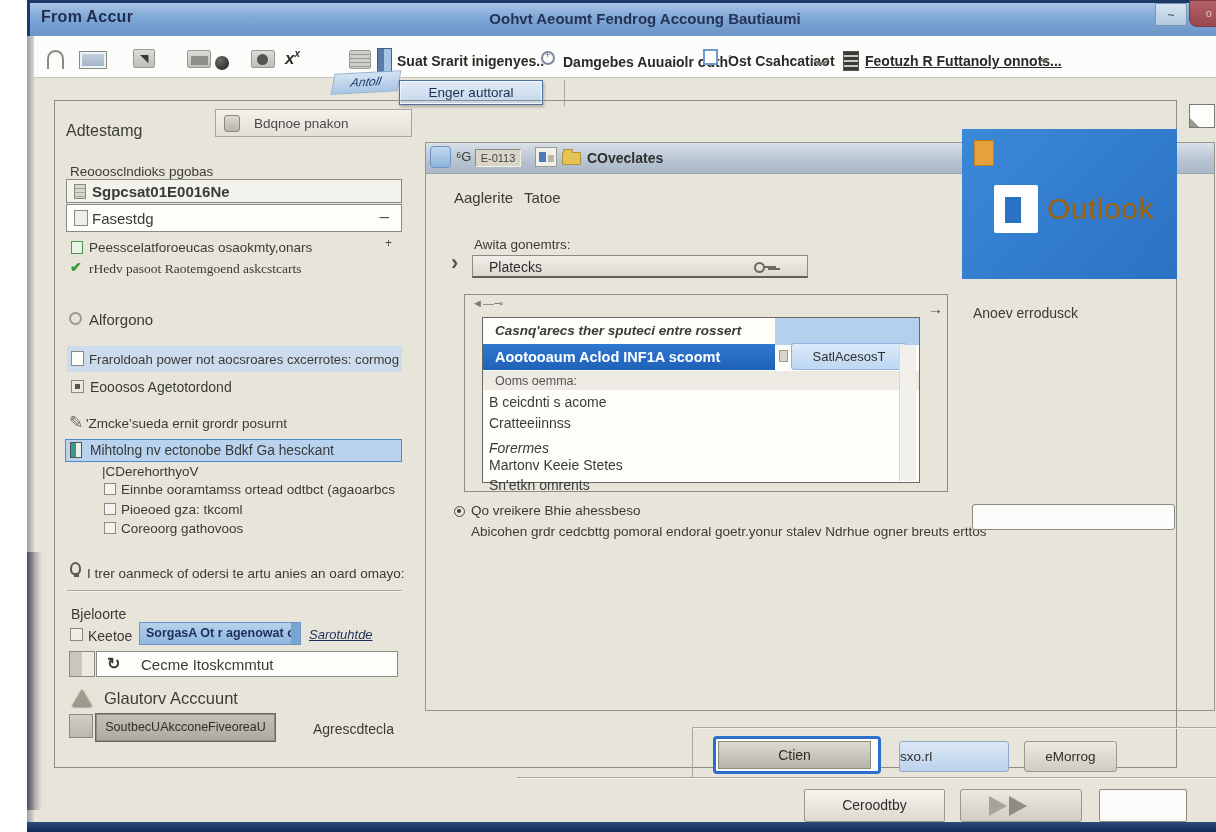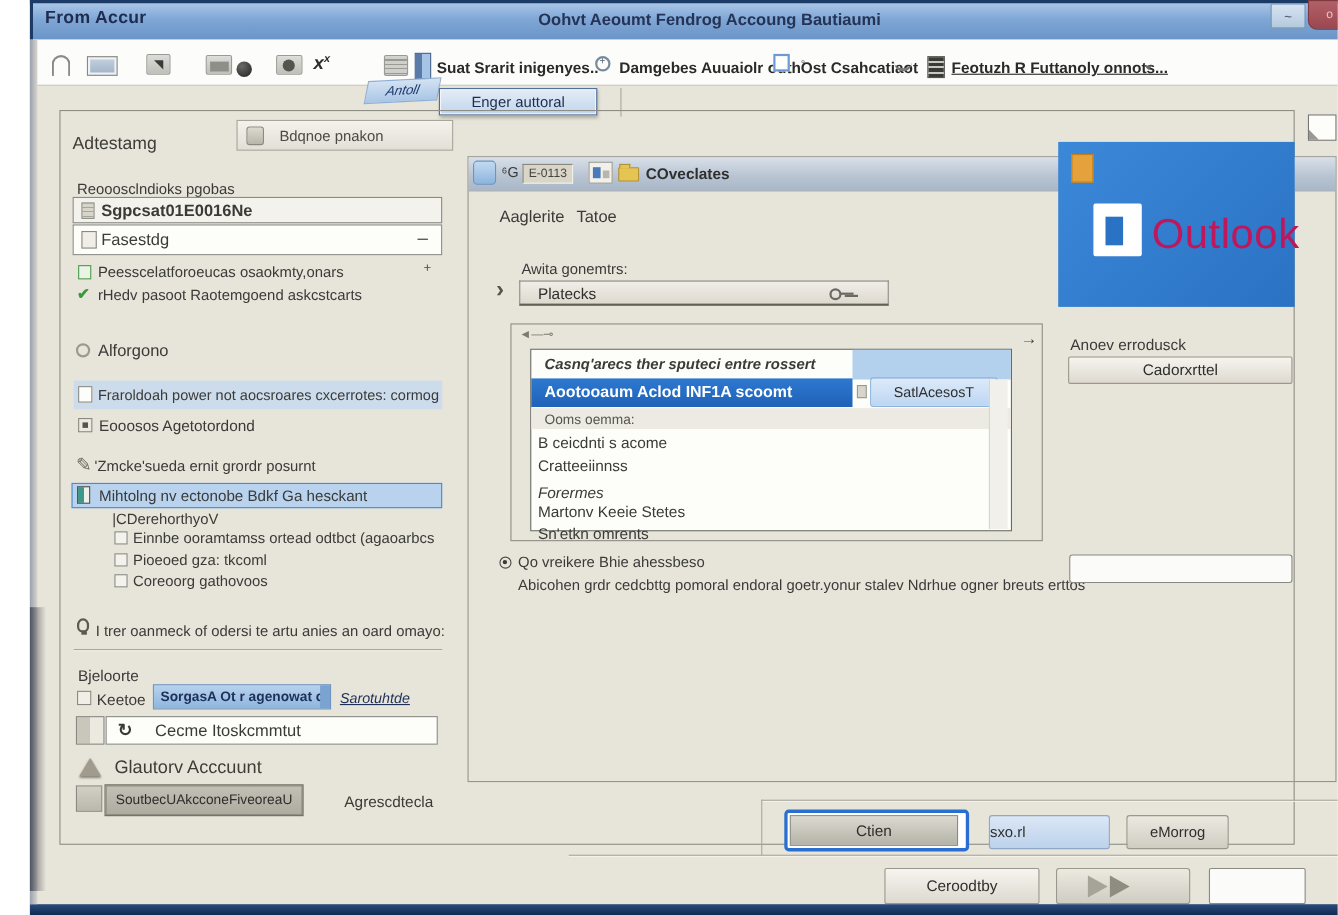--- a/index.html
+++ b/index.html
@@ -47,21 +47,21 @@
   .selrow-d{left:456px;top:344px;width:292px;height:26px;background:linear-gradient(#2e78d0,#1f62b8);color:#fff;font-weight:bold;font-size:14.5px;line-height:26px;padding-left:12px;box-sizing:border-box;white-space:nowrap;}
   .setbtn{left:764px;top:343px;width:116px;height:27px;background:linear-gradient(#ddeafa,#bcd6f2);border:1px solid #8fb3dc;border-radius:3px;font-size:13px;color:#2e2e2c;text-align:center;line-height:25px;box-sizing:border-box;}
   .itm{font-size:14px;color:#3a3a38;white-space:nowrap;}
   .radio{left:427px;top:506px;width:11px;height:11px;border:1.5px solid #4a4a46;border-radius:50%;box-sizing:border-box;}
   .radio:after{content:"";position:absolute;left:2px;top:2px;width:4px;height:4px;border-radius:50%;background:#3a3a38;}
   .whtbox{background:#fbfbf9;border:1px solid #8a8a82;border-radius:3px;box-sizing:border-box;}
   
   .outlook{left:935px;top:129px;width:215px;height:150px;background:linear-gradient(135deg,#3c88d8,#2a72c4);}
   .ologo{left:967px;top:185px;width:44px;height:48px;background:#fff;border-radius:2px;}
   .ologo:after{content:"";position:absolute;left:11px;top:12px;width:16px;height:26px;background:#2a72c4;}
-  .oword{left:1020px;top:192px;font-size:38px;color:#be185d;letter-spacing:.5px;}
+  .oword{left:1020px;top:192px;font-size:30px;color:#a16207;letter-spacing:.5px;}
   .orangeico{left:947px;top:140px;width:20px;height:26px;background:#e5a23c;border:1px solid #c07f1f;box-sizing:border-box;}
   
   .defbtn-outer{left:686px;top:736px;width:168px;height:38px;border:3px solid #2a6fd0;border-radius:4px;box-sizing:border-box;background:#fff;}
   .defbtn-inner{position:absolute;left:2px;top:2px;right:7px;bottom:2px;background:linear-gradient(#dcd9d0,#b5b2a8);border:1px solid #8a8a82;font-size:14px;color:#2e2e2c;text-align:center;line-height:26px;}
   .bluebtn{background:linear-gradient(#dbe7f5,#bcd2ec);border:1px solid #8fa8c8;border-radius:3px;font-size:13.5px;color:#2e2e2c;box-sizing:border-box;}
   .gbtn{background:linear-gradient(#ece9e1,#cfccc2);border:1px solid #9a978d;border-radius:3px;font-size:13.5px;color:#2e2e2c;text-align:center;box-sizing:border-box;}
   .wbtn{background:linear-gradient(#f6f4ee,#ddd9d0);border:1px solid #9a978d;border-radius:2px;font-size:14px;color:#2e2e2c;text-align:center;box-sizing:border-box;}
   .hline{background:#aaa79d;box-shadow:0 1px 0 #f4f2ec;}
   .vline{background:#aaa79d;}
   .navy{left:0;top:822px;width:1216px;height:10px;background:linear-gradient(#2c4c7c,#0e2a52);}
@@ -131,21 +131,21 @@
     <span style="position:absolute;left:25px;top:5px;font-size:15px;color:#3a3a36;">Fasestdg</span>
     <span style="position:absolute;right:12px;top:2px;font-size:17px;color:#4a4a46;">–</span>
   </div>
   <div class="abs" style="left:358px;top:236px;font-size:12px;color:#4a4a46;">+</div>
   <div class="abs" style="left:43px;top:239px;">
     <span class="grnico" style="position:absolute;left:1px;top:2px;width:12px;height:13px;"></span>
     <span class="lbl" style="position:absolute;left:19px;top:1px;font-size:13.5px;">Peesscelatforoeucas osaokmty,onars</span>
   </div>
   <div class="abs" style="left:43px;top:259px;">
     <span style="position:absolute;left:0;top:0;color:#3a9a3a;font-size:14px;font-weight:bold;">✔</span>
-    <span class="lbl" style="position:absolute;left:19px;top:2px;font-size:13.5px;">rHedv pasoot Raotemgoend askcstcarts</span>
+    <span class="lbl" style="position:absolute;left:19px;top:2px;font-size:13.5px;font-family:Liberation Serif, serif;">rHedv pasoot Raotemgoend askcstcarts</span>
   </div>
   <div class="abs" style="left:42px;top:310px;">
     <span style="position:absolute;left:0;top:2px;width:13px;height:13px;border:2px solid #9a9a92;border-radius:50%;box-sizing:border-box;"></span>
     <span class="lbl" style="position:absolute;left:20px;top:1px;font-size:15px;">Alforgono</span>
   </div>
   <div class="abs hlrow" style="left:40px;top:346px;width:335px;height:26px;">
     <span class="sqico" style="position:absolute;left:4px;top:5px;width:13px;height:15px;background:#fdfdfa;"></span>
     <span class="lbl" style="position:absolute;left:22px;top:6px;font-size:13.2px;">Fraroldoah power not aocsroares cxcerrotes: cormog</span>
   </div>
   <div class="abs" style="left:44px;top:377px;">
@@ -235,21 +235,20 @@
   <div class="abs radio"></div>
   <div class="abs lbl" style="left:444px;top:503px;font-size:13.5px;">Qo vreikere Bhie ahessbeso</div>
   <div class="abs lbl" style="left:444px;top:524px;font-size:13.5px;">Abicohen grdr cedcbttg pomoral endoral goetr.yonur stalev Ndrhue ogner breuts erttos</div>
   <div class="abs whtbox" style="left:945px;top:504px;width:203px;height:26px;"></div>
 
   <div class="abs outlook"></div>
   <div class="abs orangeico"></div>
   <div class="abs ologo"></div>
   <div class="abs oword">Outlook</div>
   <div class="abs lbl" style="left:946px;top:305px;font-size:14px;">Anoev errodusck</div>
-  <div class="abs wbtn" style="left:944px;top:324px;width:204px;height:25px;line-height:23px;">Cadorxrttel</div>
 
   <div class="abs hline" style="left:665px;top:727px;width:551px;height:1px;"></div>
   <div class="abs vline" style="left:665px;top:727px;width:1px;height:51px;"></div>
   <div class="abs defbtn-outer">
       <div class="defbtn-inner">Ctien</div>
     </div>
   <div class="abs bluebtn" style="left:872px;top:741px;width:110px;height:31px;line-height:29px;">sxo.rl</div>
   <div class="abs gbtn" style="left:997px;top:741px;width:93px;height:31px;line-height:29px;">eMorrog</div>
   <div class="abs hline" style="left:490px;top:777px;width:726px;height:1px;"></div>
   <div class="abs wbtn" style="left:777px;top:789px;width:141px;height:33px;line-height:31px;">Ceroodtby</div>

